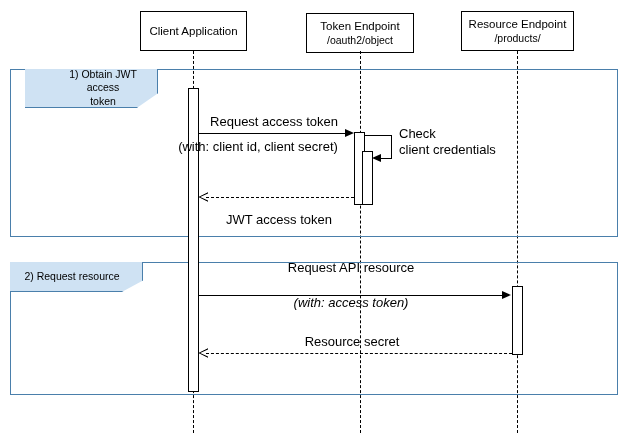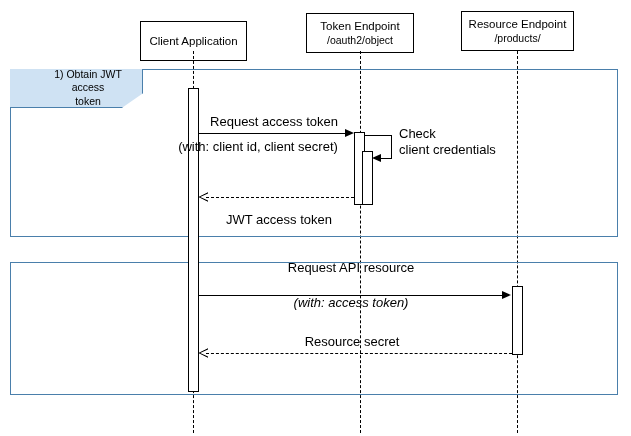--- a/index.html
+++ b/index.html
@@ -128,42 +128,43 @@
   .msg-label.multiline {
     white-space: normal;
     text-align: left;
   }
 </style>
 </head>
 <body>
 
 <div id="canvas">
 
-  <div class="participant" style="left:140px; top:11px; width:107px; height:40px;margin-top:10px;">
+  <div class="participant" style="left:140px; top:11px; width:107px; height:40px;">
     <div class="p-title">Client Application</div>
   </div>
 
   <div class="participant" style="left:306px; top:13px; width:108px; height:40px;">
     <div class="p-title">Token Endpoint</div>
     <div class="p-sub">/oauth2/object</div>
   </div>
 
   <div class="participant" style="left:461px; top:11px; width:113px; height:40px;">
     <div class="p-title">Resource Endpoint</div>
     <div class="p-sub">/products/</div>
   </div>
 
   <div class="lifeline" style="left:193px; top:51px; height:382px;"></div>
   <div class="lifeline" style="left:360px; top:51px; height:382px;"></div>
   <div class="lifeline" style="left:517px; top:51px; height:382px;"></div>
 
   <div class="fragment" style="left:10px; top:69px; width:608px; height:168px;"></div>
-  <div class="frag-label" style="left:10px; top:69px; width:133px; height:39px;padding-left:40px;">1) Obtain JWT access<br>token</div>
+  <div class="frag-label" style="left:25px; top:69px; width:133px; height:39px;padding-left:40px;">1) Obtain JWT access<br>token</div>
 
   <div class="fragment" style="left:10px; top:262px; width:608px; height:133px;"></div>
+  <div class="frag-label" style="left:10px; top:262px; width:133px; height:30px;">2) Request resource</div>
 
   <div class="activation" style="left:188px; top:88px; height:304px;"></div>
 
   <div class="activation" style="left:354px; top:132px; height:73px;"></div>
   <div class="activation" style="left:362px; top:151px; height:54px;"></div>
 
   <div class="activation" style="left:512px; top:286px; height:69px;"></div>
 
   <div class="msg-line" style="left:199px; top:133px; width:147px;"></div>
   <div class="arrowhead right" style="left:345px; top:128.5px;"></div>

